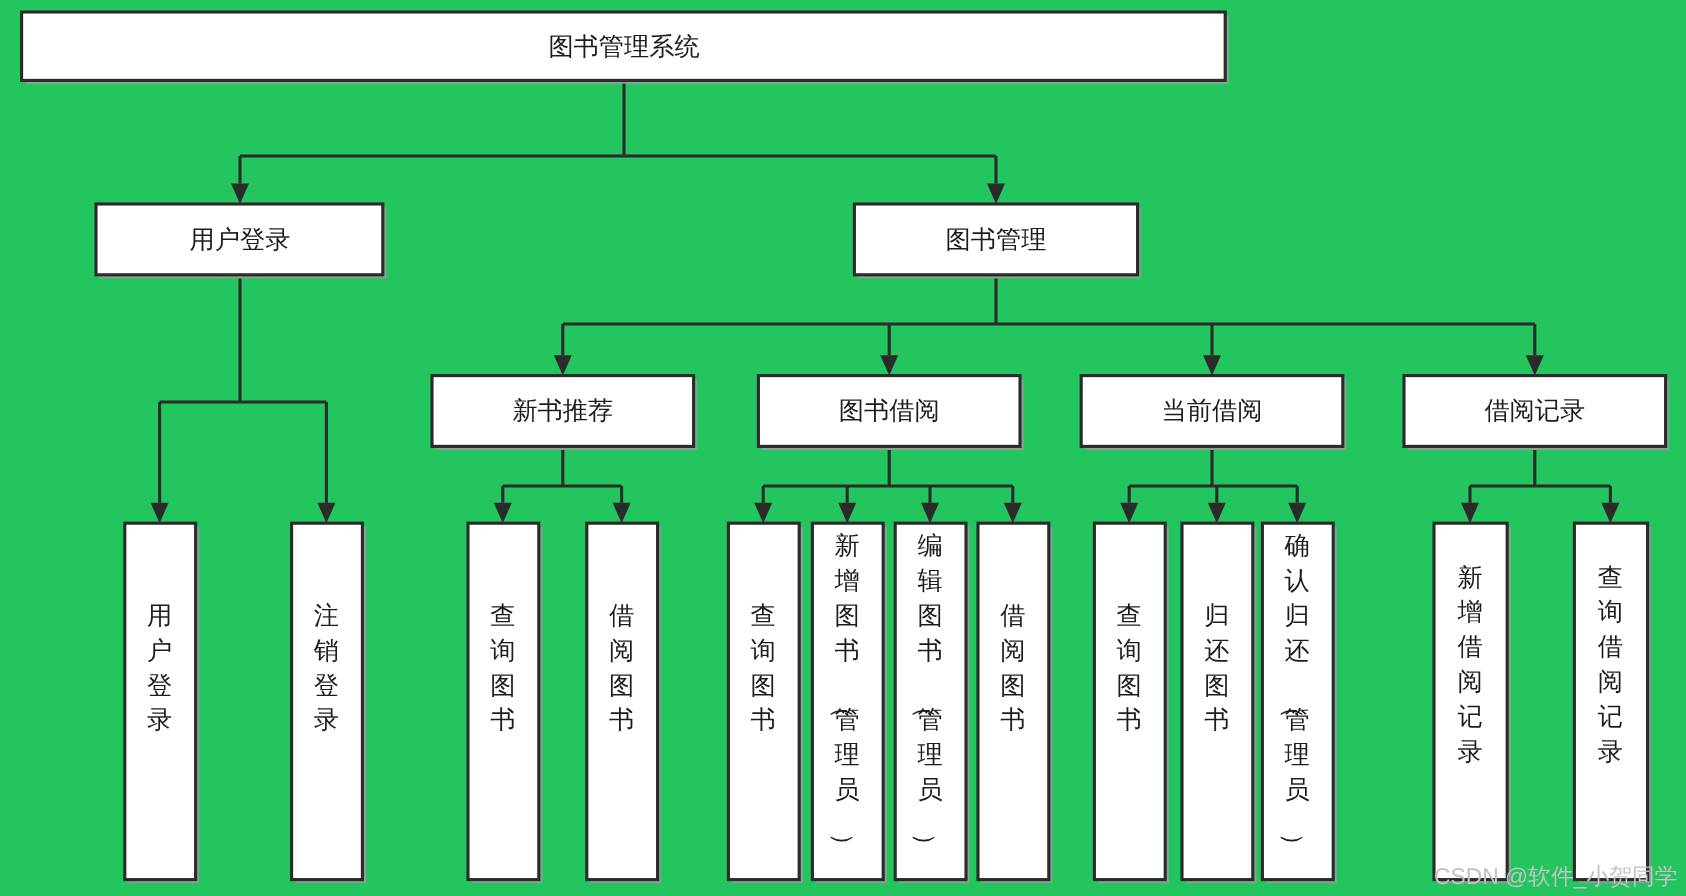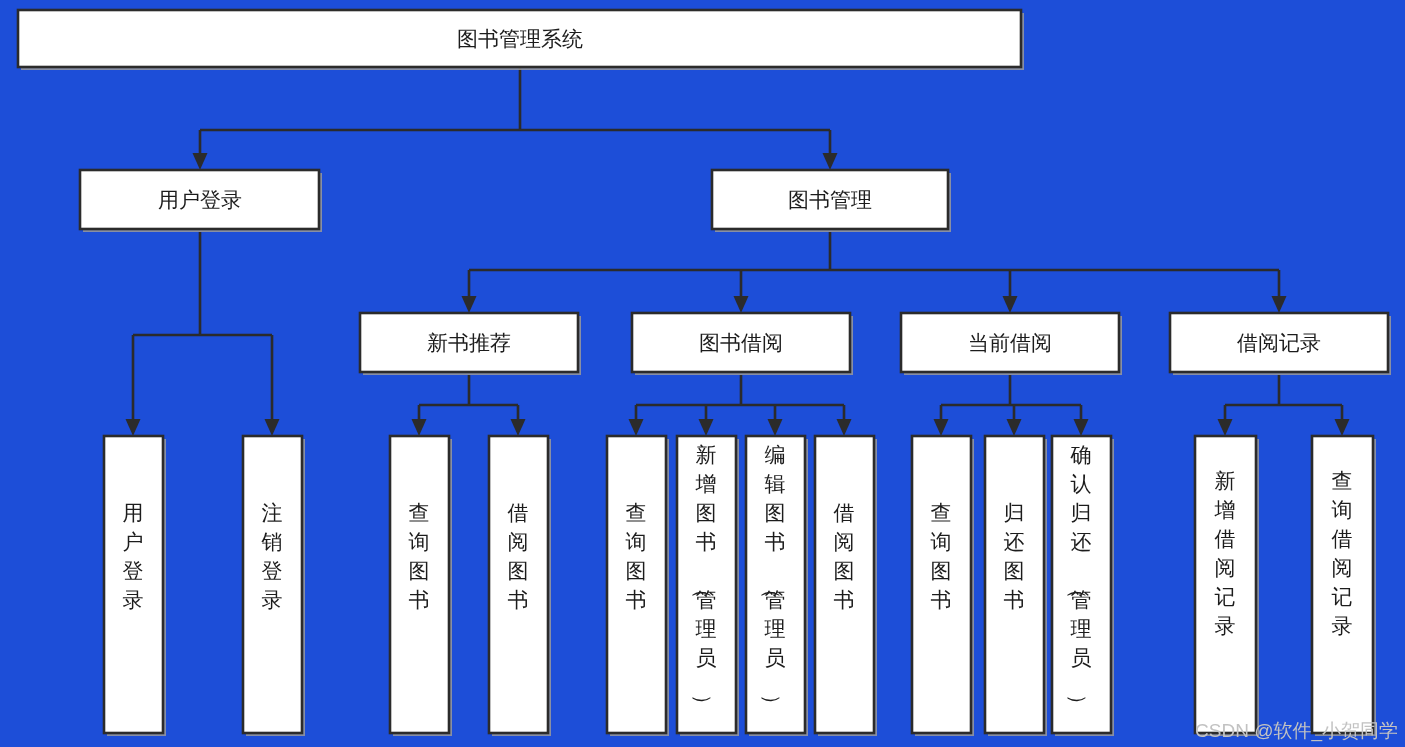--- a/index.html
+++ b/index.html
@@ -11,21 +11,21 @@
   body {
     width: 1405px;
     height: 747px;
     overflow: hidden;
     font-family: "Liberation Sans", "DejaVu Sans", sans-serif;
   }
   #diagram-root {
     position: relative;
     width: 1405px;
     height: 747px;
-    background: #1d4ed8;
+    background: #22c55e;
   }
   svg#flowchart {
     position: absolute;
     left: 0;
     top: 0;
     width: 1405px;
     height: 747px;
     display: block;
   }
   .node-box {

